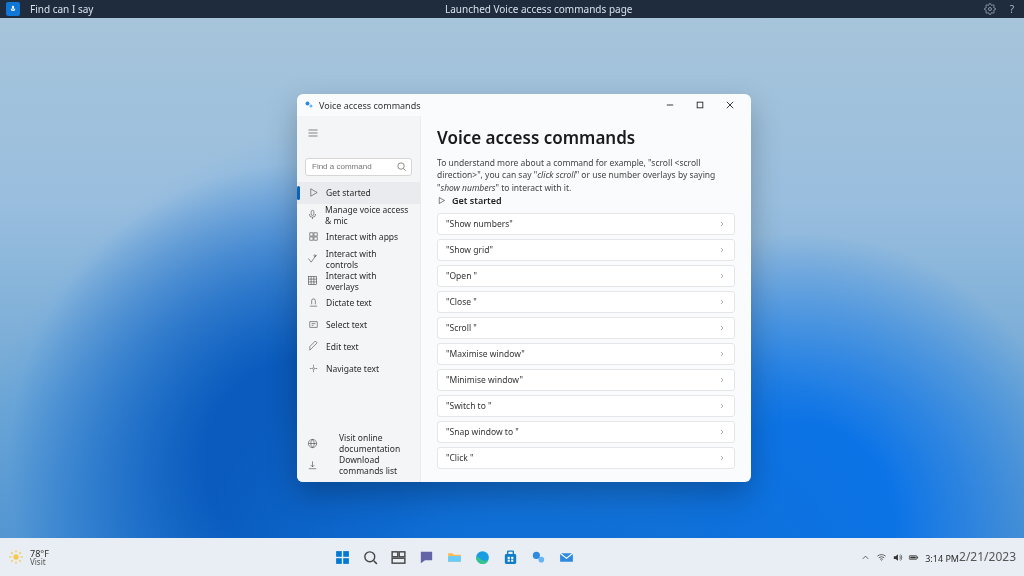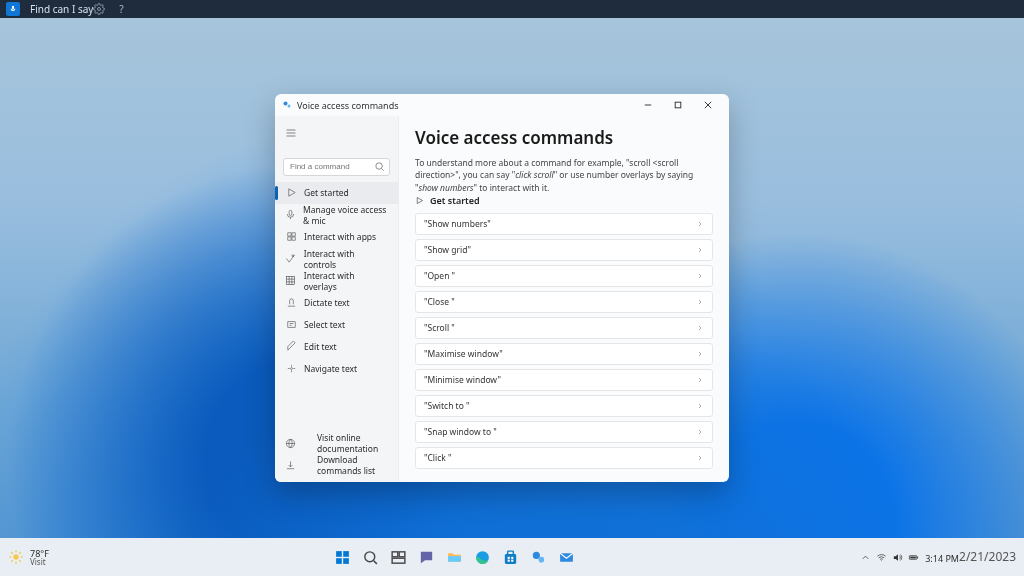--- a/index.html
+++ b/index.html
@@ -35,21 +35,21 @@
     display: flex; align-items: center; justify-content: center;
   }
   .voice-bar .mic-square svg { width: 8px; height: 8px; fill: #fff; }
   .voice-bar .cog, .voice-bar .help { width: 12px; height: 12px; display:flex; align-items:center; justify-content:center; }
   .voice-bar .cog svg, .voice-bar .help svg { width:12px; height:12px; stroke:#aab9c9; fill:none; stroke-width:1.5;}
   .voice-bar .help { font-size:10px; color:#aab9c9; }
 
   
   .window {
     position: absolute;
-    left: 275px; top: 94px; width: 454px; height: 388px;
+    left: 297px; top: 94px; width: 454px; height: 388px;
     background: #fafbfc; border-radius: 6px; box-shadow: 0 12px 30px rgba(0,0,0,.25);
     display: flex; flex-direction: column; overflow: hidden;
   }
   .win-titlebar {
     height: 22px; display: flex; align-items: center; padding: 0 6px; font-size: 9px; color: #333;
   }
   .win-titlebar .app-icon { width: 12px; height: 12px; margin-right: 4px; }
   .win-titlebar .title-text { flex: 0 0 auto; }
   .win-titlebar .spacer { flex: 1; }
   .win-ctrl { width: 30px; height: 22px; display: flex; align-items: center; justify-content: center; }
@@ -137,20 +137,21 @@
 
 <div class="voice-bar">
   <div class="left">
     <div class="mic-square">
       <svg viewBox="0 0 24 24">
           <path d="M12 2a3 3 0 013 3v6a3 3 0 01-6 0V5a3 3 0 013-3zM5 11a7 7 0 0014 0M12 18v4"></path>
         </svg>
     </div>
     <span>Find can I say</span>
   </div>
+  <div class="center">Launched Voice access commands page</div>
   <div class="right">
     <div class="cog">
       <svg viewBox="0 0 24 24">
           <circle cx="12" cy="12" r="3"></circle>
           <path d="M19.4 15a1.7 1.7 0 00.34 1.87l.06.06a2 2 0 11-2.83 2.83l-.06-.06a1.7 1.7 0 00-1.87-.34 1.7 1.7 0 00-1 1.56V21a2 2 0 01-4 0v-.09a1.7 1.7 0 00-1-1.56 1.7 1.7 0 00-1.87.34l-.06.06a2 2 0 11-2.83-2.83l.06-.06a1.7 1.7 0 00.34-1.87 1.7 1.7 0 00-1.56-1H3a2 2 0 010-4h.09a1.7 1.7 0 001.56-1 1.7 1.7 0 00-.34-1.87l-.06-.06a2 2 0 112.83-2.83l.06.06a1.7 1.7 0 001.87.34H9a1.7 1.7 0 001-1.56V3a2 2 0 014 0v.09a1.7 1.7 0 001 1.56 1.7 1.7 0 001.87-.34l.06-.06a2 2 0 112.83 2.83l-.06.06a1.7 1.7 0 00-.34 1.87V9a1.7 1.7 0 001.56 1H21a2 2 0 010 4h-.09a1.7 1.7 0 00-1.56 1z"></path>
         </svg>
     </div>
     <div class="help">?</div>
   </div>
 </div>

